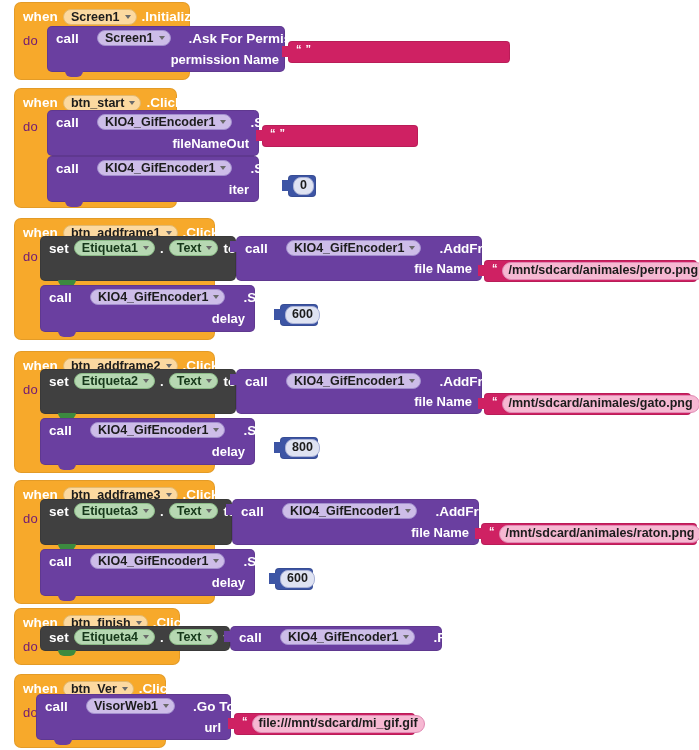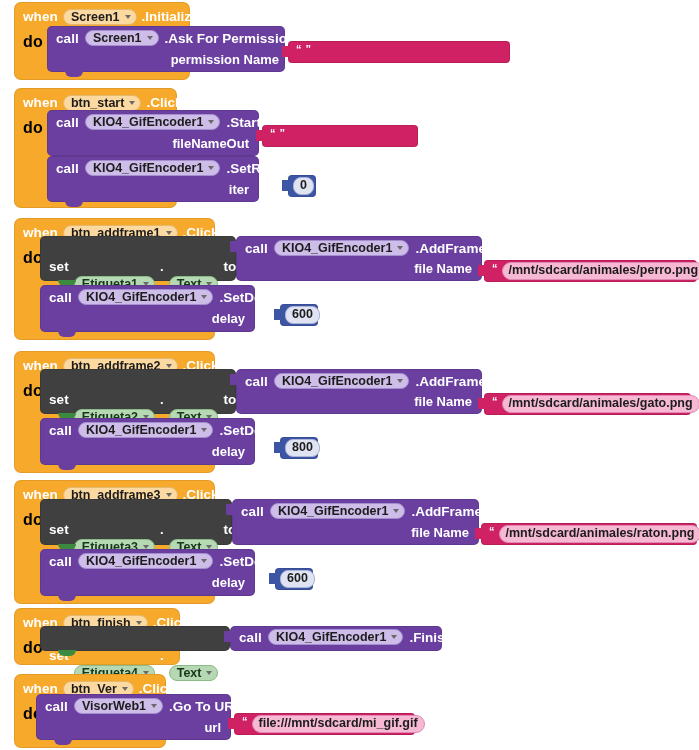--- a/index.html
+++ b/index.html
@@ -32,23 +32,23 @@
     height: 23px;
     display: flex;
     align-items: center;
     padding-left: 9px;
     gap: 5px;
     white-space: nowrap;
   }
   .event-do {
     position: absolute;
     left: 9px;
-    font-weight: bold;
-    color: #000000;
-    font-size: 16px;
+    font-weight: normal;
+    color: #701a75;
+    font-size: 13px;
     letter-spacing: .2px;
   }
   .kw {
     color: #ffffff;
     font-weight: bold;
     font-size: 13.5px;
     letter-spacing: .1px;
   }
   .member {
     color: #ffffff;
@@ -66,42 +66,42 @@
     padding: 1px 5px 1px 7px;
     font-size: 12.5px;
     font-weight: bold;
     line-height: 14px;
     height: 16px;
     box-sizing: border-box;
     white-space: nowrap;
   }
   .dd-orange { background: #fcd9a0; color: #1c1c1c; border: 1px solid #e2b96f; }
   .dd-purple { background: #cdbde8; color: #1c1c1c; border: 1px solid #a38fce; }
-  .dd-green  { background: #b6d8b2; color: #16381a; border: 1px solid #8bbb87; margin-top: 36px; }
+  .dd-green  { background: #b6d8b2; color: #16381a; border: 1px solid #8bbb87; }
   .caret {
     width: 0; height: 0;
     border-left: 3.5px solid transparent;
     border-right: 3.5px solid transparent;
     border-top: 4.5px solid #6a6a6a;
     display: inline-block;
     margin-left: 1px;
   }
 
   
   .call {
     position: absolute;
     background: #6a3fa0;
     border-radius: 5px;
     box-shadow: inset 0 0 0 1px rgba(0,0,0,0.10);
   }
   .call-row {
     position: absolute;
     display: flex;
     align-items: center;
-    gap: 6px;
+    gap: 18px;
     white-space: nowrap;
   }
   .call-label-right {
     position: absolute;
     color: #ffffff;
     font-weight: bold;
     font-size: 13px;
     white-space: nowrap;
   }
 

